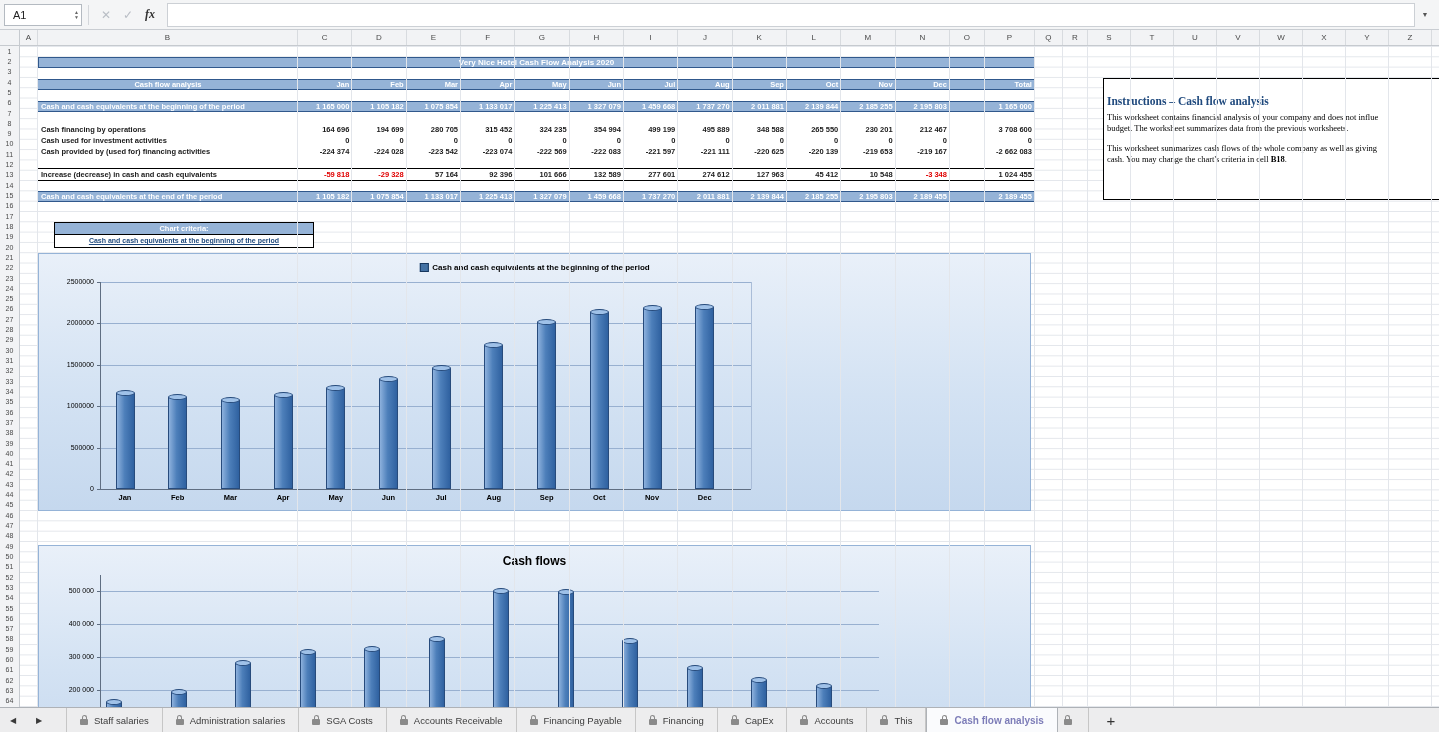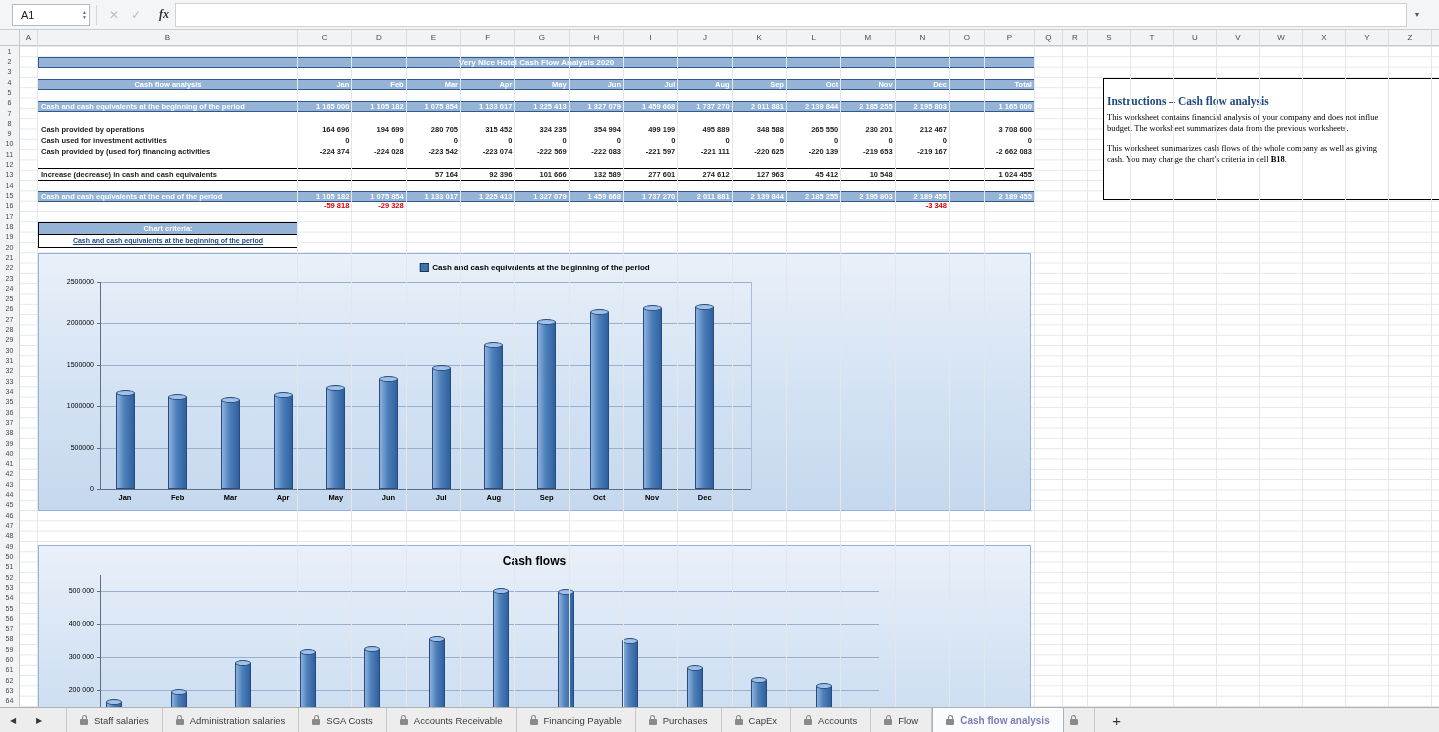--- a/index.html
+++ b/index.html
@@ -1,26 +1,26 @@
 <!DOCTYPE html>
 <html><head>
 <meta charset="utf-8">
 <style>
   html,body{margin:0;padding:0;background:#fff;}
   body{width:1439px;height:732px;overflow:hidden;font-family:"Liberation Sans",sans-serif;}
   .app{position:relative;width:1439px;height:732px;background:#fff;overflow:hidden;}
 
   
-  .fbar{height:30px;background:#f4f5f6;border-bottom:1px solid #c9cdd2;display:flex;align-items:center;padding:0 12px;box-sizing:border-box;}
+  .fbar{height:30px;background:#f4f5f6;border-bottom:1px solid #c9cdd2;display:flex;align-items:center;padding:0 4px;box-sizing:border-box;}
   .namebox{width:78px;height:22px;background:#fff;border:1px solid #b4bac1;display:flex;align-items:center;justify-content:space-between;padding:0 2px 0 8px;box-sizing:border-box;font-size:11px;color:#222;}
   .nb-spin{display:flex;flex-direction:column;line-height:5px;font-size:5px;color:#666;cursor:default;}
   .fb-sep{width:1px;height:20px;background:#d4d7db;margin:0 6px;}
   .fb-btn{width:22px;text-align:center;font-size:12px;}
   .dim{color:#b9bec5;}
-  .fx{font-family:"Liberation Serif",serif;font-style:italic;font-weight:bold;color:#333;text-align:right;}
+  .fx{font-family:"Liberation Serif",serif;font-style:italic;font-weight:bold;color:#333;}
   .fb-input{flex:1;height:22px;background:#fff;border:1px solid #ccd0d5;margin-left:6px;}
   .fb-dd{width:20px;text-align:center;color:#555;font-size:7px;}
 
   
   .sheet{position:relative;width:1439px;height:677px;overflow:hidden;background:#fff;}
   .corner{position:absolute;left:0;top:0;width:20px;height:16px;background:#f2f3f5;border-right:1px solid #c6cacf;border-bottom:1px solid #c6cacf;box-sizing:border-box;}
   .colhdrs{position:absolute;left:20px;top:0;right:0;height:16px;display:flex;background:#f2f3f5;border-bottom:1px solid #c6cacf;box-sizing:border-box;}
   .ch{height:15px;border-right:1px solid #d8dbdf;box-sizing:border-box;display:flex;align-items:center;justify-content:center;font-size:8px;color:#4a4a4a;flex:none;}
   .rowhdrs{position:absolute;left:0;top:16px;width:20px;height:661px;background:#f2f3f5;border-right:1px solid #c6cacf;box-sizing:border-box;}
   .rn{height:10.328px;display:flex;align-items:center;justify-content:center;font-size:7px;color:#4a4a4a;}
@@ -32,24 +32,24 @@
   .table{position:absolute;left:18px;top:11px;width:997px;}
   .t-title{height:11px;line-height:10px;background:#95B3D7;color:#fff;font-weight:bold;font-size:8px;text-align:center;border:1px solid #30588C;box-sizing:border-box;}
   .tgap{background:#fff;}
   .trow{display:grid;grid-template-columns:260px repeat(12,54.333px) 85px;height:11px;line-height:11px;font-size:7.5px;font-weight:bold;background:#fff;box-sizing:border-box;color:#1a1a1a;}
   .trow .lbl{text-align:left;padding-left:3px;overflow:hidden;white-space:nowrap;}
   .trow .lbl-c{text-align:center;overflow:hidden;white-space:nowrap;}
   .trow .num{text-align:right;padding-right:3px;white-space:nowrap;}
   .hdr{background:#95B3D7;color:#fff;border-top:1px solid #30588C;border-bottom:1px solid #30588C;line-height:9px;}
   .blue{background:#95B3D7;color:#fff;border-top:1px solid #30588C;border-bottom:1px solid #30588C;line-height:9px;}
   .increase{height:13px;line-height:11px;border-top:1px solid #000;border-bottom:1px solid #000;}
-  .neg{color:#e00000;margin-top:31px;}
-
-  
-  .criteria{position:absolute;left:18px;top:176px;width:260px;border:1px solid #000;background:#fff;box-sizing:border-box;}
+  .neg{color:#e00000;}
+
+  
+  .criteria{position:absolute;left:34px;top:176px;width:260px;border:1px solid #000;background:#fff;box-sizing:border-box;}
   .cr-h{height:11px;line-height:11px;background:#95B3D7;color:#fff;font-weight:bold;font-size:7.5px;text-align:center;border-bottom:1px solid #000;}
   .cr-v{height:12px;line-height:12px;color:#1F497D;font-weight:bold;font-size:7px;text-align:center;text-decoration:underline;}
 
   
   .chartbox{position:absolute;border:1px solid #95B3D7;box-sizing:border-box;overflow:hidden;
             background:linear-gradient(to bottom,#e9f0f9 0%,#d3e2f3 55%,#c5d8ee 100%);}
   .c-title{position:absolute;top:8px;left:0;right:0;text-align:center;font-size:12px;font-weight:bold;color:#000;}
   .legend{position:absolute;top:9px;left:50%;transform:translateX(-50%);display:flex;align-items:center;gap:4px;font-size:8px;font-weight:bold;color:#000;white-space:nowrap;}
   .swatch{width:7px;height:7px;background:#4472A4;border:1px solid #17375E;display:inline-block;flex:none;}
   .gline{position:absolute;height:1px;background:#98b0d0;}
@@ -230,21 +230,21 @@
             <div class="cell num">1 459 668</div>
             <div class="cell num">1 737 270</div>
             <div class="cell num">2 011 881</div>
             <div class="cell num">2 139 844</div>
             <div class="cell num">2 185 255</div>
             <div class="cell num">2 195 803</div>
             <div class="cell num">1 165 000</div>
           </div>
           <div class="tgap" style="height: 12px;"></div>
           <div class="trow">
-            <div class="cell lbl">Cash provided by operations</div>
+            <div class="cell lbl">Cash financing by operations</div>
             <div class="cell num">164 696</div>
             <div class="cell num">194 699</div>
             <div class="cell num">280 705</div>
             <div class="cell num">315 452</div>
             <div class="cell num">324 235</div>
             <div class="cell num">354 994</div>
             <div class="cell num">499 199</div>
             <div class="cell num">495 889</div>
             <div class="cell num">348 588</div>
             <div class="cell num">265 550</div>
@@ -460,33 +460,33 @@
         <div class="tab">
           <span class="lock"></span>
           <span class="tab-label">Accounts Receivable</span>
         </div>
         <div class="tab">
           <span class="lock"></span>
           <span class="tab-label">Financing Payable</span>
         </div>
         <div class="tab">
           <span class="lock"></span>
-          <span class="tab-label">Purchases</span>
+          <span class="tab-label">Financing</span>
         </div>
         <div class="tab">
           <span class="lock"></span>
           <span class="tab-label">CapEx</span>
         </div>
         <div class="tab">
           <span class="lock"></span>
           <span class="tab-label">Accounts</span>
         </div>
         <div class="tab">
           <span class="lock"></span>
-          <span class="tab-label">Flow</span>
+          <span class="tab-label">This</span>
         </div>
         <div class="tab active">
           <span class="lock"></span>
           <span class="tab-label">Cash flow analysis</span>
         </div>
         <div class="tab stub">
           <span class="lock"></span>
         </div>
       </div>
     <span class="addtab">+</span>

